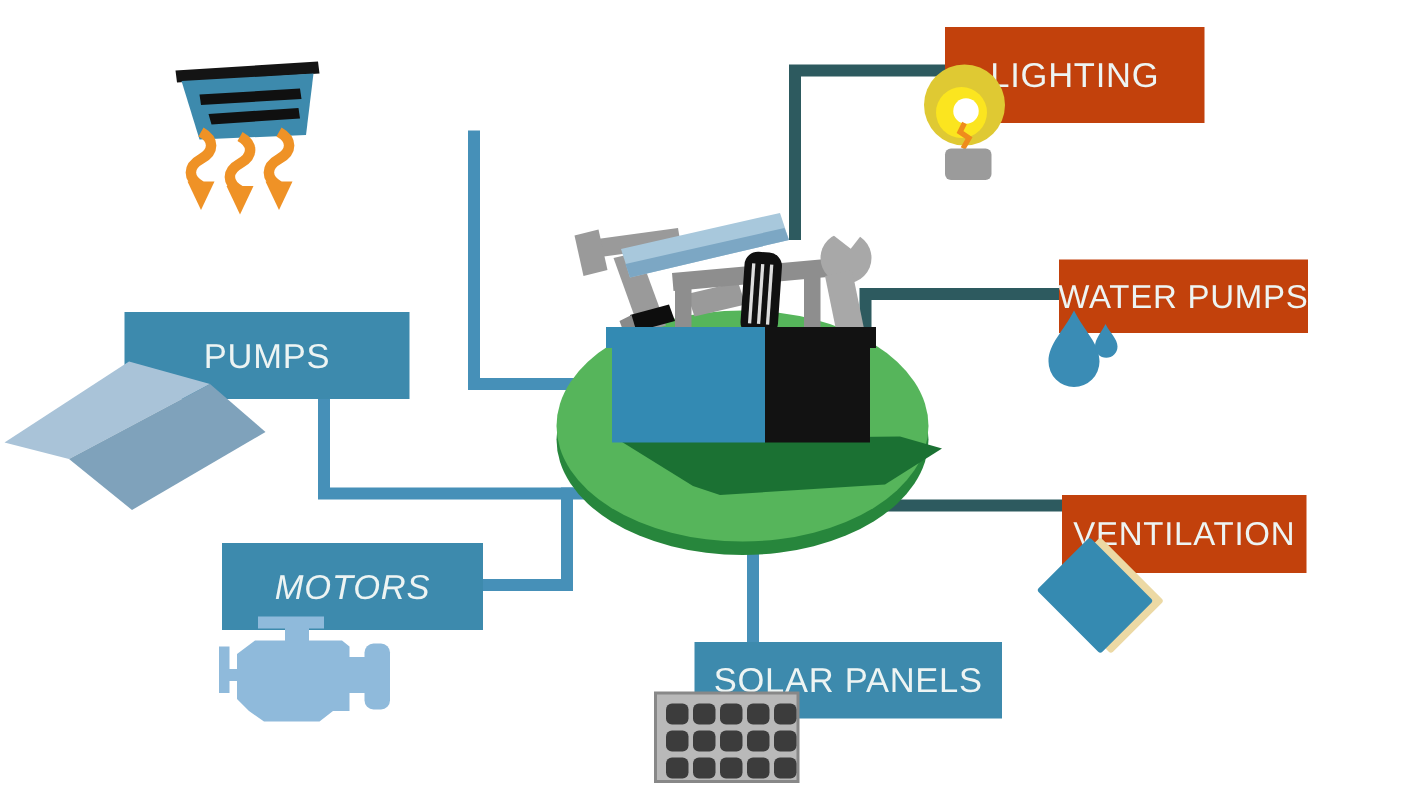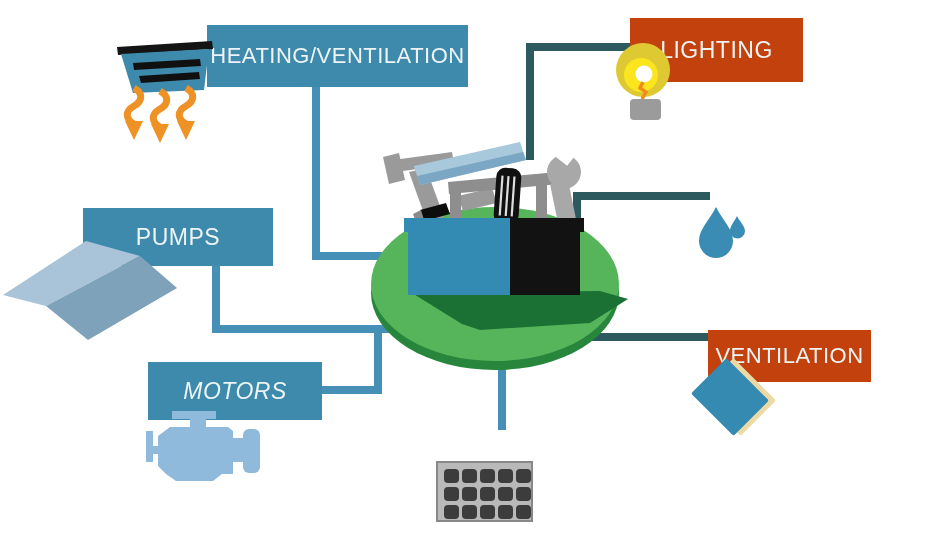--- a/index.html
+++ b/index.html
@@ -78,23 +78,24 @@
 
       <g>
         <rect x="404" y="218" width="106" height="14" fill="#338ab3"></rect>
         <rect x="510" y="218" width="74" height="14" fill="#121212"></rect>
         <rect x="408" y="232" width="102" height="63" fill="#338ab3"></rect>
         <rect x="510" y="232" width="70" height="63" fill="#121212"></rect>
       </g>
     </g>
   </svg>
 
-  <div id="box-heating" class="node-box blue">HEATING/VENTILATION</div>
   <div id="box-lighting" class="node-box teal">LIGHTING</div>
+  <div id="box-water" class="node-box teal">WATER PUMPS</div>
   <div id="box-insulation" class="node-box teal">VENTILATION</div>
+  <div id="box-solar" class="node-box blue">SOLAR PANELS</div>
   <div id="box-motors" class="node-box blue">MOTORS</div>
   <div id="box-roof" class="node-box blue">PUMPS</div>
 
   <svg class="layer" viewBox="0 0 947 541">
 
     <g>
       <polygon points="117,47 212,41 213,49 118,55" fill="#141414"></polygon>
       <polygon points="121,54 209,49 204,90 133,93" fill="#3d8aad"></polygon>
       <polygon points="133,63 200,59 201,66 134,70" fill="#101010"></polygon>
       <polygon points="139,76 199,72 200,79 141,83" fill="#101010"></polygon>

